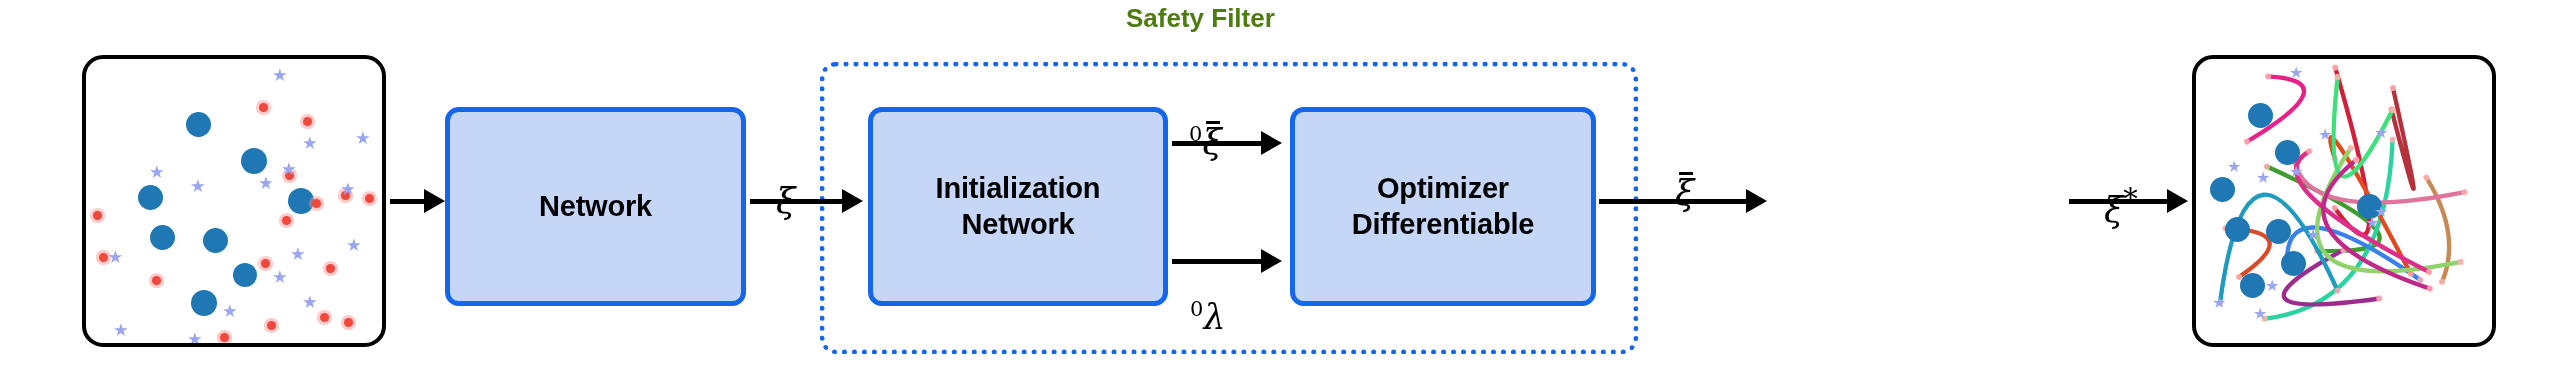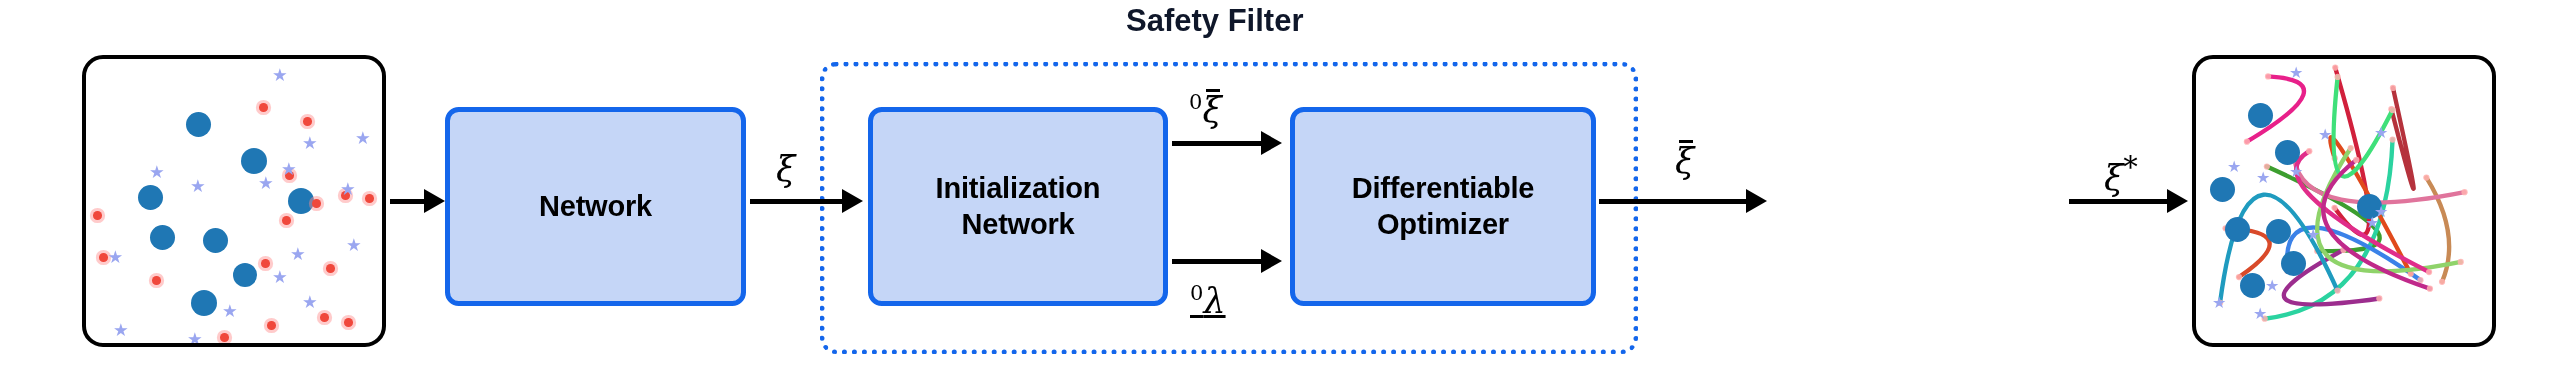--- a/index.html
+++ b/index.html
@@ -42,22 +42,22 @@
     border:5.6px dotted #1466eb;
     border-radius:16px;
     box-sizing:border-box;
     background:transparent;
   }
 
   
   .section-title{
     position:absolute;
     font-weight:bold;
-    font-size:31px;
-    color:#0f172a;
+    font-size:26px;
+    color:#4d7c0f;
     white-space:nowrap;
     font-family:"Liberation Sans",sans-serif;
   }
 
   
   .arrow-line{
     position:absolute;
     height:5px;
     background:#000;
   }
@@ -71,20 +71,21 @@
 
   
   .math{
     position:absolute;
     font-family:"DejaVu Serif",serif;
     font-style:italic;
     font-size:35px;
     color:#000;
     white-space:nowrap;
     line-height:1;
+    margin-top:32px;
   }
   .math .sup{
     font-size:21px;
     font-style:normal;
     vertical-align:super;
     font-family:"DejaVu Serif",serif;
   }
   .math .star{font-style:normal;font-size:29px;vertical-align:super;}
   .bar-wrap{position:relative;display:inline-block;}
   .bar-wrap .bar{
@@ -179,28 +180,28 @@
   </div>
 
   <div class="arrow-line" style="left:1172px;top:141px;width:90px;"></div>
   <div class="arrow-head" style="left:1261px;top:131px;"></div>
   <div class="math" style="left:1189px;top:92px;">
     <span class="sup">0</span><span class="bar-wrap"><span class="bar"></span><span>ξ</span></span>
   </div>
 
   <div class="arrow-line" style="left:1172px;top:259px;width:90px;"></div>
   <div class="arrow-head" style="left:1261px;top:249px;"></div>
-  <div class="math" style="left:1190px;top:283px;text-decoration:underline;">
+  <div class="math" style="left:1190px;top:267px;">
     <span class="sup">0</span><span>λ</span>
   </div>
 
   <div class="block" style="left:1290px;top:107px;width:306px;height:199px;">
     <div>
+      <span>Optimizer</span>
       <span>Differentiable</span>
-      <span>Optimizer</span>
     </div>
   </div>
 
   <div class="arrow-line" style="left:1599px;top:199px;width:155px;"></div>
   <div class="arrow-head" style="left:1746px;top:189px;"></div>
   <div class="math" style="left:1675px;top:144px;">
     <span class="bar-wrap"><span class="bar"></span><span>ξ</span></span>
   </div>
 
 

